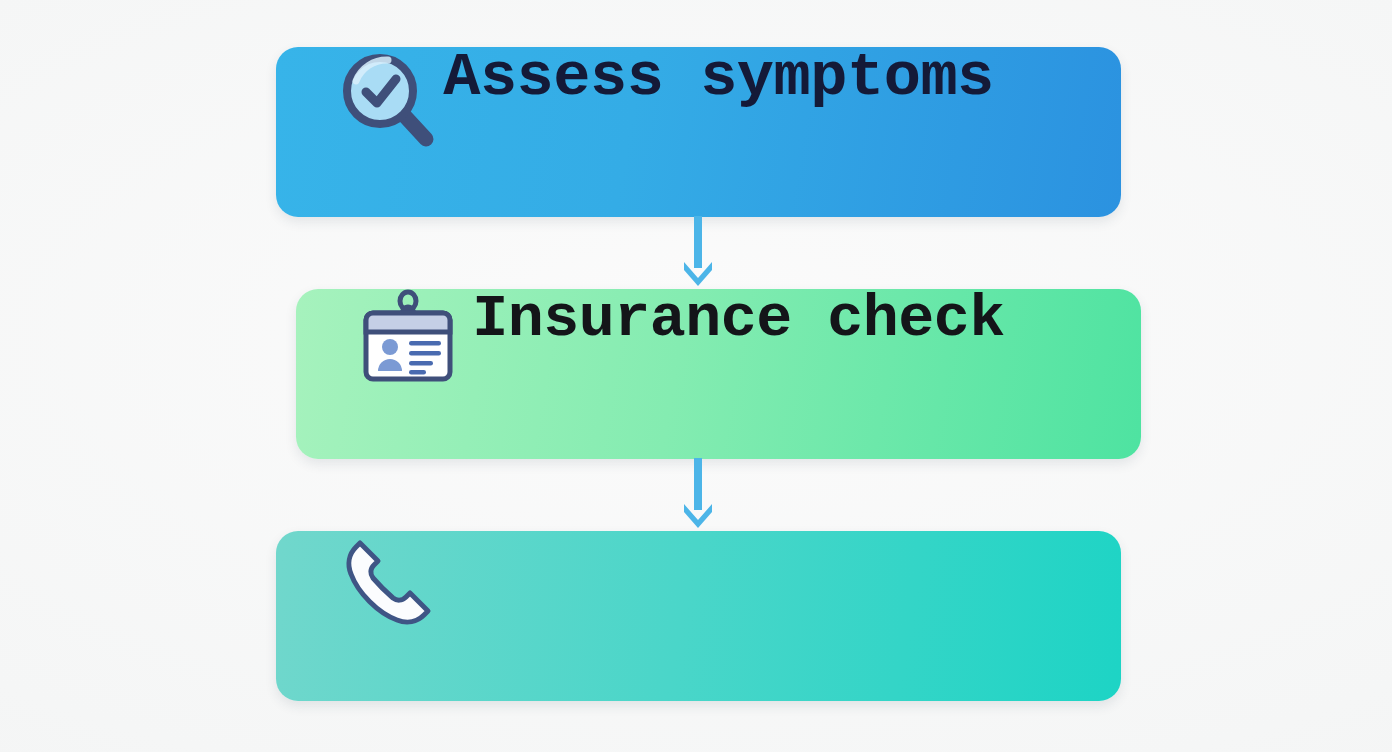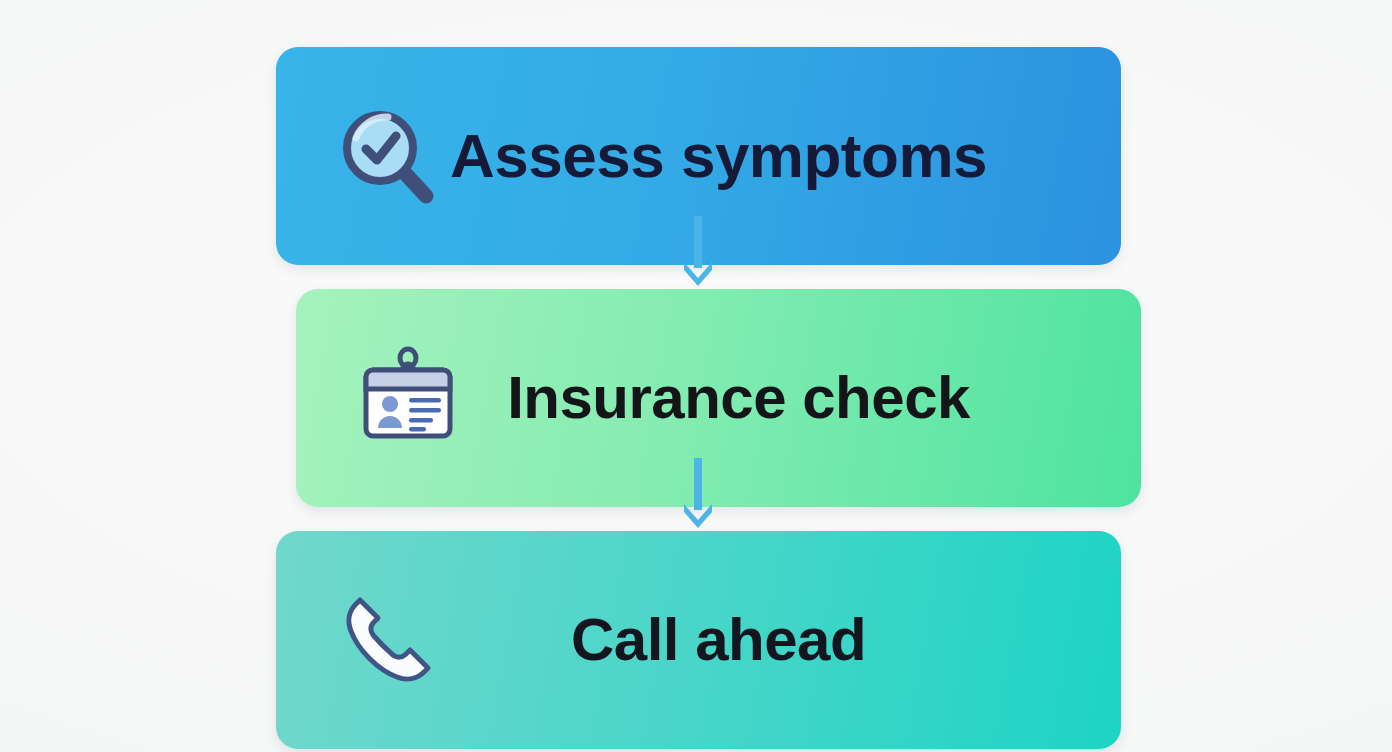--- a/index.html
+++ b/index.html
@@ -21,26 +21,26 @@
     height: 752px;
     background:
       radial-gradient(120% 100% at 50% 45%, #fbfbfb 0%, #f5f6f6 62%, #f1f2f2 100%);
   }
 
   
   .node {
     position: absolute;
     left: 276px;
     width: 845px;
-    height: 218px;
+    height: 170px;
     border-radius: 22px;
     display: flex;
-    align-items: center;
     box-sizing: border-box;
     box-shadow: 0 5px 12px rgba(40, 60, 80, 0.10);
+    font-family: Liberation Mono, monospace;
   }
   .node-1 { top: 47px;  background: linear-gradient(100deg, #37b4e9 0%, #34ace6 42%, #2b92e0 100%); }
   .node-2 { top: 289px; background: linear-gradient(100deg, #a6f2bd 0%, #84ecb1 45%, #4ee3a1 100%); margin-left: 20px; }
   .node-3 { top: 531px; background: linear-gradient(100deg, #71d7cc 0%, #4ad6c9 48%, #1dd4c5 100%); }
 
   .node-icon {
     position: absolute;
     left: 60px;
     width: 104px;
     height: 104px;
@@ -131,16 +131,15 @@
                  C13 23 11 33 15 43
                  C22 62 42 82 61 89
                  C71 93 81 91 88 84
                  L92 80 L74 62 L70 66
                  C66 70 61 70 57 67
                  C50 61 43 54 37 47
                  C34 43 34 38 38 34
                  L42 30 L24 12 Z" fill="#fbfcfe" stroke="#3f5585" stroke-width="5" stroke-linejoin="round"></path>
       </svg>
     </span>
-    <span class="node-label">Call ahead</span>
   </div>
 
 </div>
 
 </body></html>

